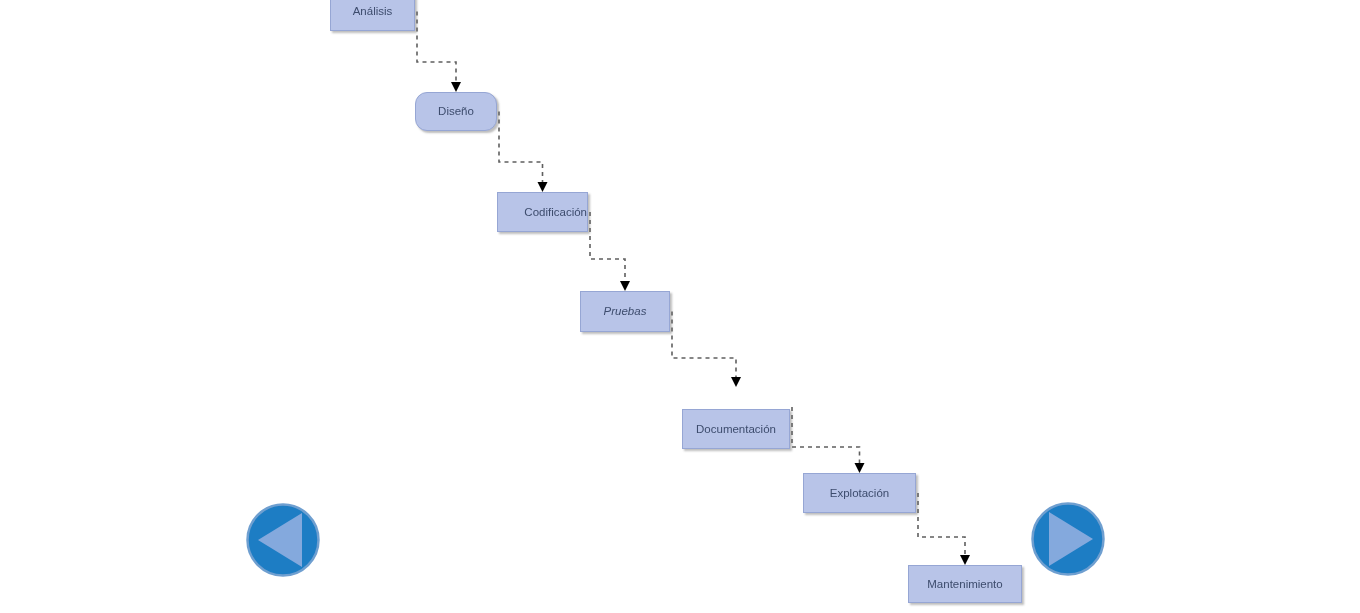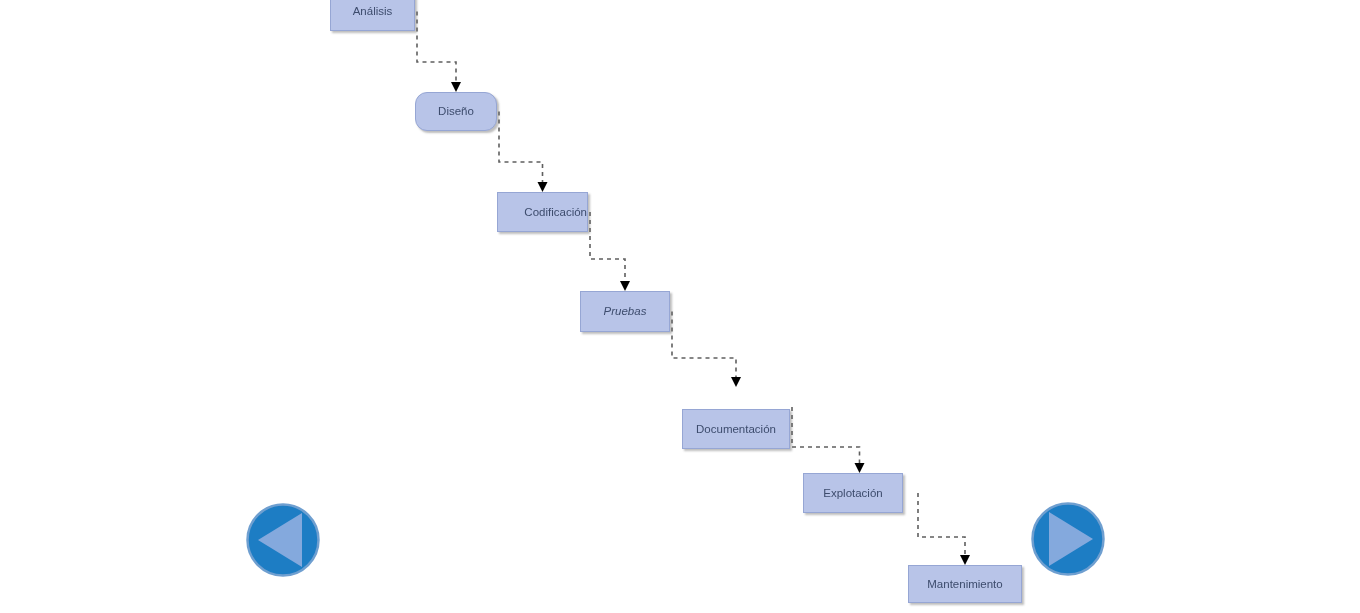--- a/index.html
+++ b/index.html
@@ -89,21 +89,21 @@
       <polyline points="918,493 918,537 965,537 965,557" class="connector"></polyline>
       <polygon points="965,565 960,555 970,555" class="arrowhead"></polygon>
     </svg>
 
   <div id="stages">
       <div class="stage-box" style="left: 330px; top: -8px; width: 85px; height: 39px; line-height: 37px;">Análisis</div>
       <div class="stage-box" style="left: 415px; top: 92px; width: 82px; height: 39px; line-height: 37px; border-radius: 12px;">Diseño</div>
       <div class="stage-box" style="left: 497px; top: 192px; width: 91px; height: 40px; line-height: 38px; text-align: right;">Codificación</div>
       <div class="stage-box" style="left: 580px; top: 291px; width: 90px; height: 41px; line-height: 39px; font-style: italic;">Pruebas</div>
       <div class="stage-box" style="left: 682px; top: 387px; width: 108px; height: 40px; line-height: 38px; margin-top: 22px;">Documentación</div>
-      <div class="stage-box" style="left: 803px; top: 473px; width: 100px; height: 40px; line-height: 38px;">Explotación</div>
+      <div class="stage-box" style="left: 803px; top: 473px; width: 113px; height: 40px; line-height: 38px;">Explotación</div>
       <div class="stage-box" style="left: 908px; top: 565px; width: 114px; height: 38px; line-height: 36px;">Mantenimiento</div>
     </div>
 
   <button class="nav-button" style="left:245px; top:502px;">
     <svg width="76" height="76" viewBox="0 0 76 76">
       <circle cx="38" cy="38" r="35.5" fill="var(--button-fill)" stroke="var(--button-ring)" stroke-width="2.5"></circle>
       <polygon points="13,38 57,11 57,65" fill="var(--button-triangle)"></polygon>
     </svg>
   </button>
 

